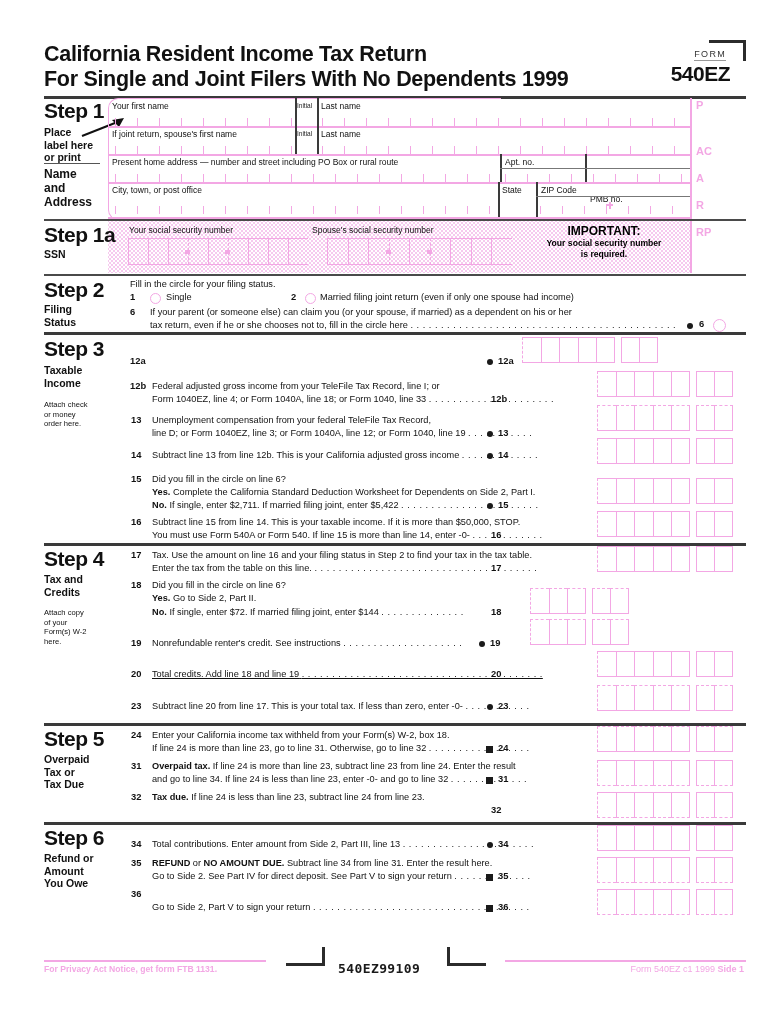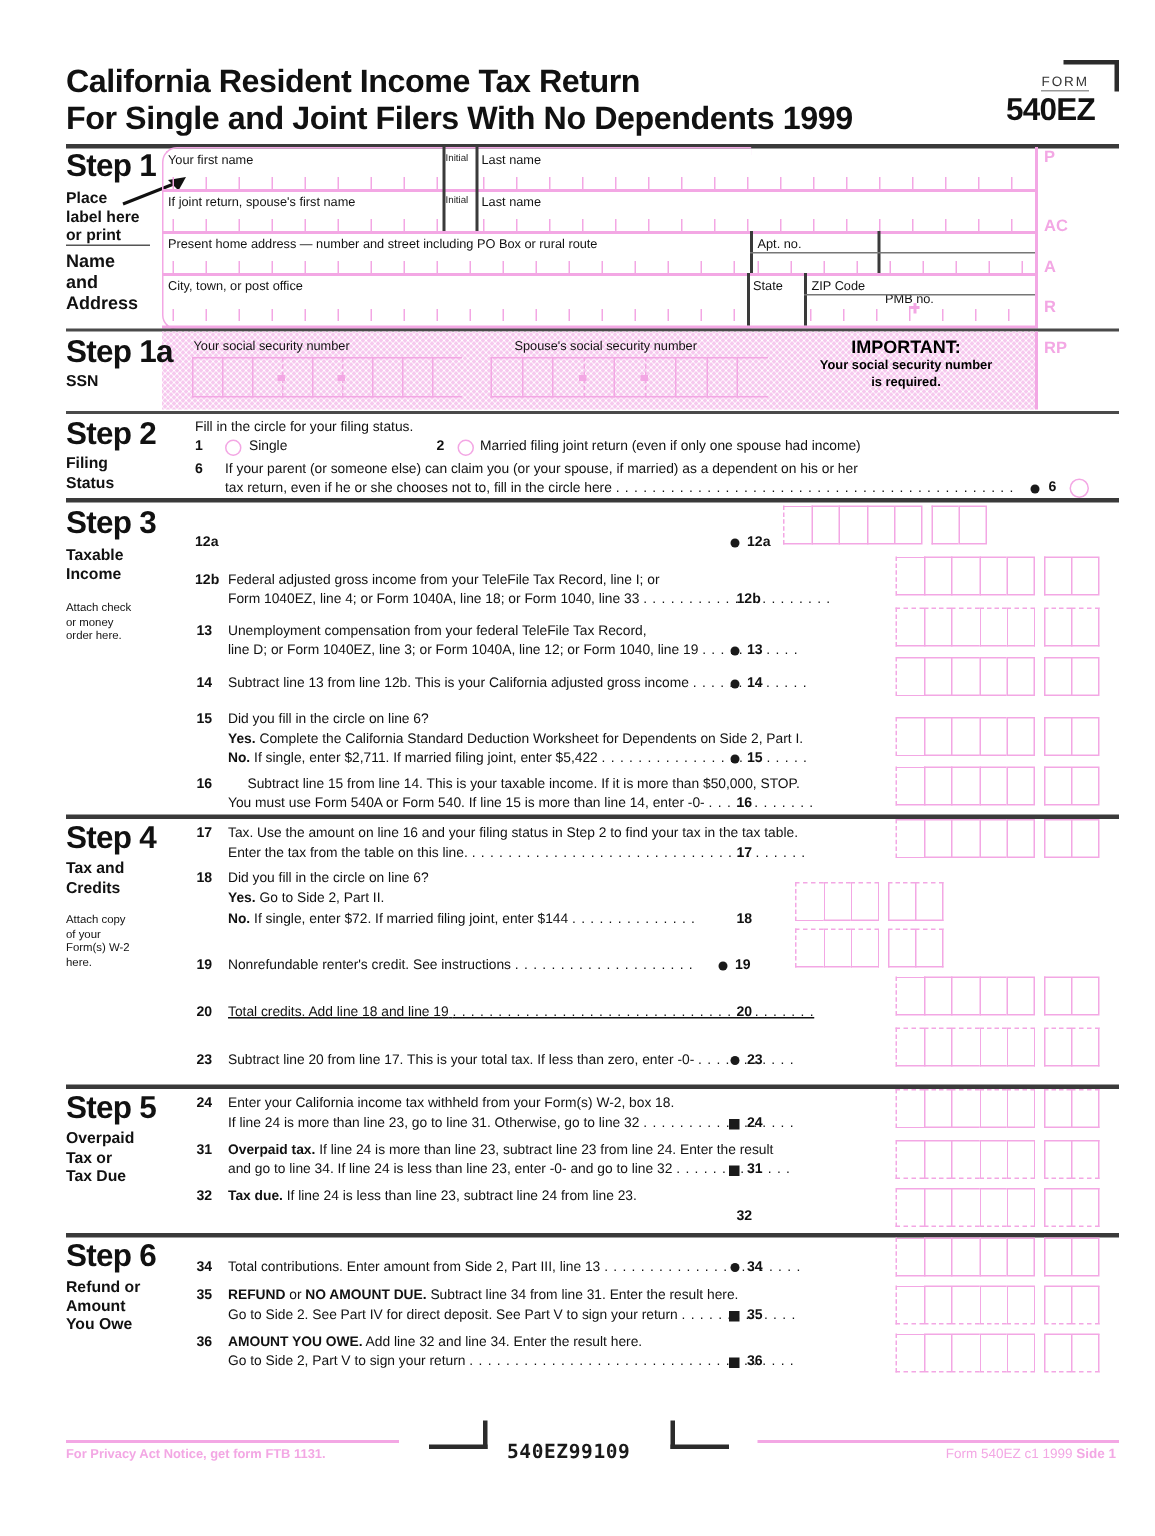--- a/index.html
+++ b/index.html
@@ -239,21 +239,21 @@
   <div class="abs margl" style="left:696px;top:226px;">RP</div>
 
   <div class="hrule thin" style="top:219px;"></div>
   <div class="shade" style="left:108px;top:221px;width:582px;height:52px;"></div>
   <div class="vpk" style="left:690px;top:221px;height:52px;"></div>
 
   <div class="abs stepnum" style="left:44px;top:223px;">Step 1a</div>
   <div class="abs stepsub" style="left:44px;top:248px;">SSN</div>
 
   <div class="abs lbl" style="left:129px;top:225px;">Your social security number</div>
-  <div class="abs lbl" style="left:343px;top:225px;">Spouse's social security number</div>
+  <div class="abs lbl" style="left:312px;top:225px;">Spouse's social security number</div>
 
   <div class="grp" id="ssn1" style="left: 128px; top: 238px; position: absolute;">
       <div class="cell" style="width: 20px; height: 27px;"></div>
       <div class="cell" style="width: 20px; height: 27px;"></div>
       <div class="cell" style="width: 20px; height: 27px;"></div>
       <div class="cell" style="width: 20px; height: 27px; border-left-style: dashed;"></div>
       <div class="cell" style="width: 20px; height: 27px;"></div>
       <div class="cell" style="width: 20px; height: 27px; border-left-style: dashed;"></div>
       <div class="cell" style="width: 20px; height: 27px;"></div>
       <div class="cell" style="width: 20px; height: 27px;"></div>
@@ -401,21 +401,21 @@
         <div class="cell" style="width: 18.5px; height: 26px;"></div>
         <div class="cell" style="width: 18.5px; height: 26px;"></div>
       </div>
       <div style="display: flex; margin-left: 6px;">
         <div class="cell" style="width: 18.5px; height: 26px;"></div>
         <div class="cell" style="width: 18.5px; height: 26px;"></div>
       </div>
     </div>
 
   <div class="abs num" style="left:131px;top:516px;">16</div>
-  <div class="abs body" style="left:165px;top:516px;">Subtract line 15 from line 14. This is your taxable income. If it is more than $50,000, STOP.</div>
+  <div class="abs body" style="left:152px;top:516px;">Subtract line 15 from line 14. This is your taxable income. If it is more than $50,000, STOP.</div>
   <div class="abs body" style="left:152px;top:529px;"><span>You must use Form 540A or Form 540. If line 15 is more than line 14, enter -0-</span> <span class="dots">. . . . . . . . . . . .</span></div>
   <div class="abs num" style="left:491px;top:529px;">16</div>
   <div class="grp" id="box16" style="left:597px;top:511px;">
       <div style="display: flex;">
         <div class="cell" style="width: 18.5px; height: 26px; border-left-style: dashed;"></div>
         <div class="cell" style="width: 18.5px; height: 26px;"></div>
         <div class="cell" style="width: 18.5px; height: 26px;"></div>
         <div class="cell" style="width: 18.5px; height: 26px;"></div>
         <div class="cell" style="width: 18.5px; height: 26px;"></div>
       </div>
@@ -626,21 +626,20 @@
         <div class="cell" style="width: 18.5px; height: 26px; border-bottom-style: dashed;"></div>
         <div class="cell" style="width: 18.5px; height: 26px; border-bottom-style: dashed;"></div>
       </div>
       <div style="display: flex; margin-left: 6px;">
         <div class="cell" style="width: 18.5px; height: 26px; border-bottom-style: dashed;"></div>
         <div class="cell" style="width: 18.5px; height: 26px; border-bottom-style: dashed;"></div>
       </div>
     </div>
 
   <div class="abs num" style="left:131px;top:888px;">36</div>
-  <div class="abs body" style="left:152px;top:888px;"><span class="b">AMOUNT  YOU OWE.</span> <span>Add line 32 and line 34. Enter the result here.</span></div>
   <div class="abs body" style="left:152px;top:901px;"><span>Go to Side 2, Part V to sign your return</span> <span class="dots">. . . . . . . . . . . . . . . . . . . . . . . . . . . . . . . . . . . .</span></div>
   <span class="sq abs" style="left:486px;top:905px;"></span>
   <div class="abs num" style="left:498px;top:901px;">36</div>
   <div class="grp" id="box36" style="left:597px;top:889px;">
       <div style="display: flex;">
         <div class="cell" style="width: 18.5px; height: 26px; border-bottom-style: dashed; border-left-style: dashed;"></div>
         <div class="cell" style="width: 18.5px; height: 26px; border-bottom-style: dashed;"></div>
         <div class="cell" style="width: 18.5px; height: 26px; border-bottom-style: dashed;"></div>
         <div class="cell" style="width: 18.5px; height: 26px; border-bottom-style: dashed;"></div>
         <div class="cell" style="width: 18.5px; height: 26px; border-bottom-style: dashed;"></div>

